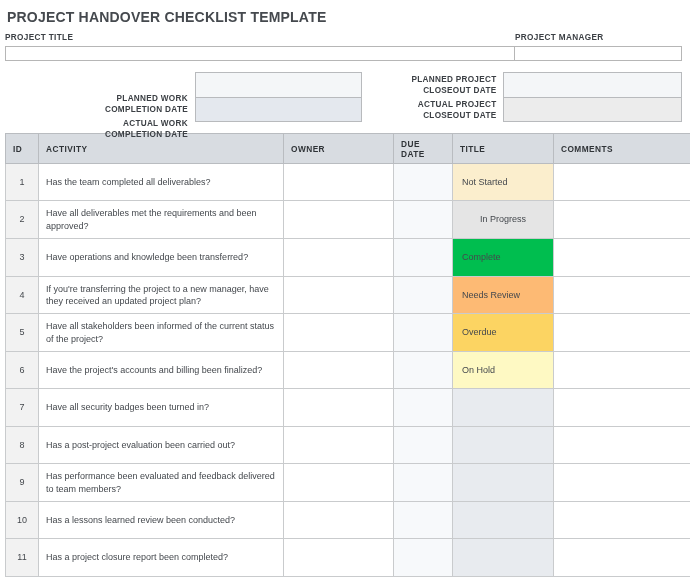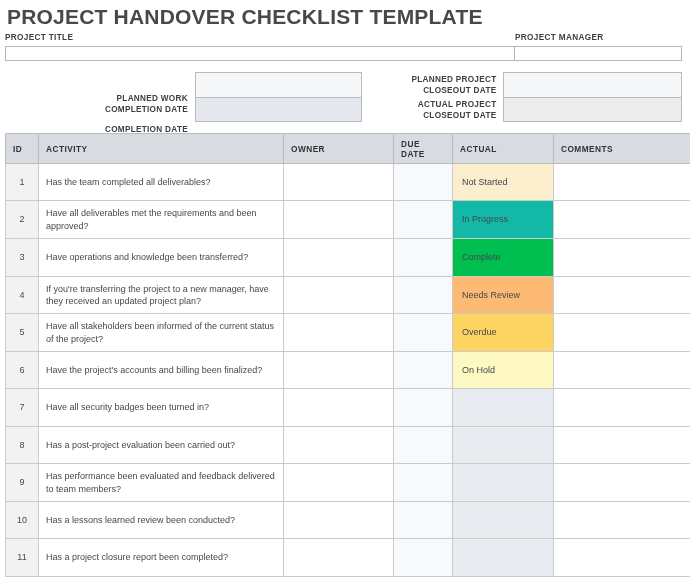--- a/index.html
+++ b/index.html
@@ -11,21 +11,21 @@
     width: 690px;
     height: 579px;
     overflow: hidden;
     font-family: "Liberation Sans", sans-serif;
     color: #44484d;
     -webkit-font-smoothing: antialiased;
   }
 
   
   .doc-title {
-    font-size: 21px;
+    font-size: 14px;
     font-weight: bold;
     color: #45494e;
     letter-spacing: 0.2px;
     padding: 7px 0 0 7px;
     line-height: 20px;
   }
 
   
   .ident-row {
     display: flex;
@@ -170,20 +170,21 @@
   <div class="dates-group left">
     <div class="date-line">
       <div class="date-label">
         <span>PLANNED WORK</span>
         <span>COMPLETION DATE</span>
       </div>
       <div class="date-box planned"></div>
     </div>
     <div class="date-line">
       <div class="date-label">
+        <span>ACTUAL WORK</span>
         <span>COMPLETION DATE</span>
       </div>
       <div class="date-box actual-left"></div>
     </div>
   </div>
 
   <div class="dates-group right">
     <div class="date-line">
       <div class="date-label">
         <span>PLANNED PROJECT</span>
@@ -205,39 +206,39 @@
   <table class="checklist">
     <thead>
       <tr>
         <th class="col-id">ID</th>
         <th class="col-activity">ACTIVITY</th>
         <th class="col-owner">OWNER</th>
         <th class="col-due">
           <div>DUE</div>
           <div>DATE</div>
         </th>
-        <th class="col-status">ACTUAL</th>
+        <th class="col-status">TITLE</th>
         <th class="col-comments">COMMENTS</th>
       </tr>
     </thead>
     <tbody id="checklist-body">
         <tr style="height: 37px;">
           <td class="cell-id col-id">1</td>
           <td class="cell-activity col-activity">Has the team completed all deliverables?</td>
           <td class="cell-owner col-owner"></td>
           <td class="cell-due col-due"></td>
           <td class="cell-status col-status" style="background: rgb(251, 238, 205);">Not Started</td>
           <td class="cell-comments col-comments"></td>
         </tr>
         <tr style="height: 38px;">
           <td class="cell-id col-id">2</td>
           <td class="cell-activity col-activity">Have all deliverables met the requirements and been approved?</td>
           <td class="cell-owner col-owner"></td>
           <td class="cell-due col-due"></td>
-          <td class="cell-status col-status" style="background: #14b8a6;">In Progress</td>
+          <td class="cell-status col-status" style="background: #e5e5e5; text-align: center;">In Progress</td>
           <td class="cell-comments col-comments"></td>
         </tr>
         <tr style="height: 38px;">
           <td class="cell-id col-id">3</td>
           <td class="cell-activity col-activity">Have operations and knowledge been transferred?</td>
           <td class="cell-owner col-owner"></td>
           <td class="cell-due col-due"></td>
           <td class="cell-status col-status" style="background: rgb(0, 190, 79);">Complete</td>
           <td class="cell-comments col-comments"></td>
         </tr>

